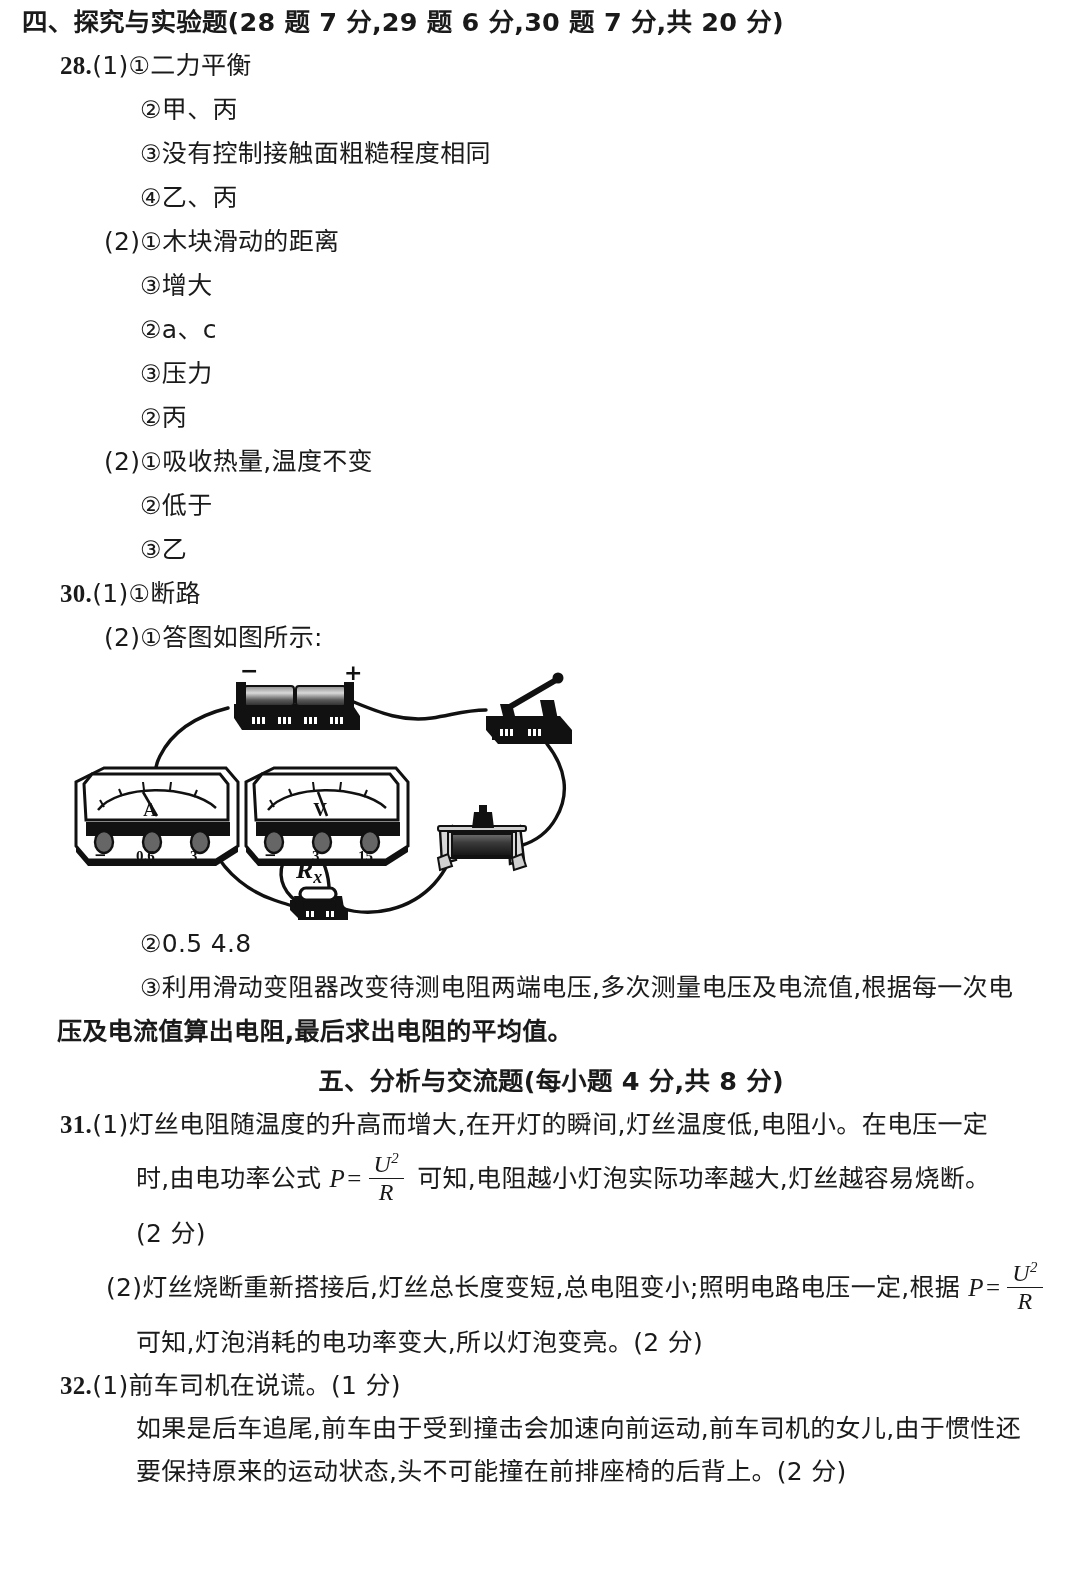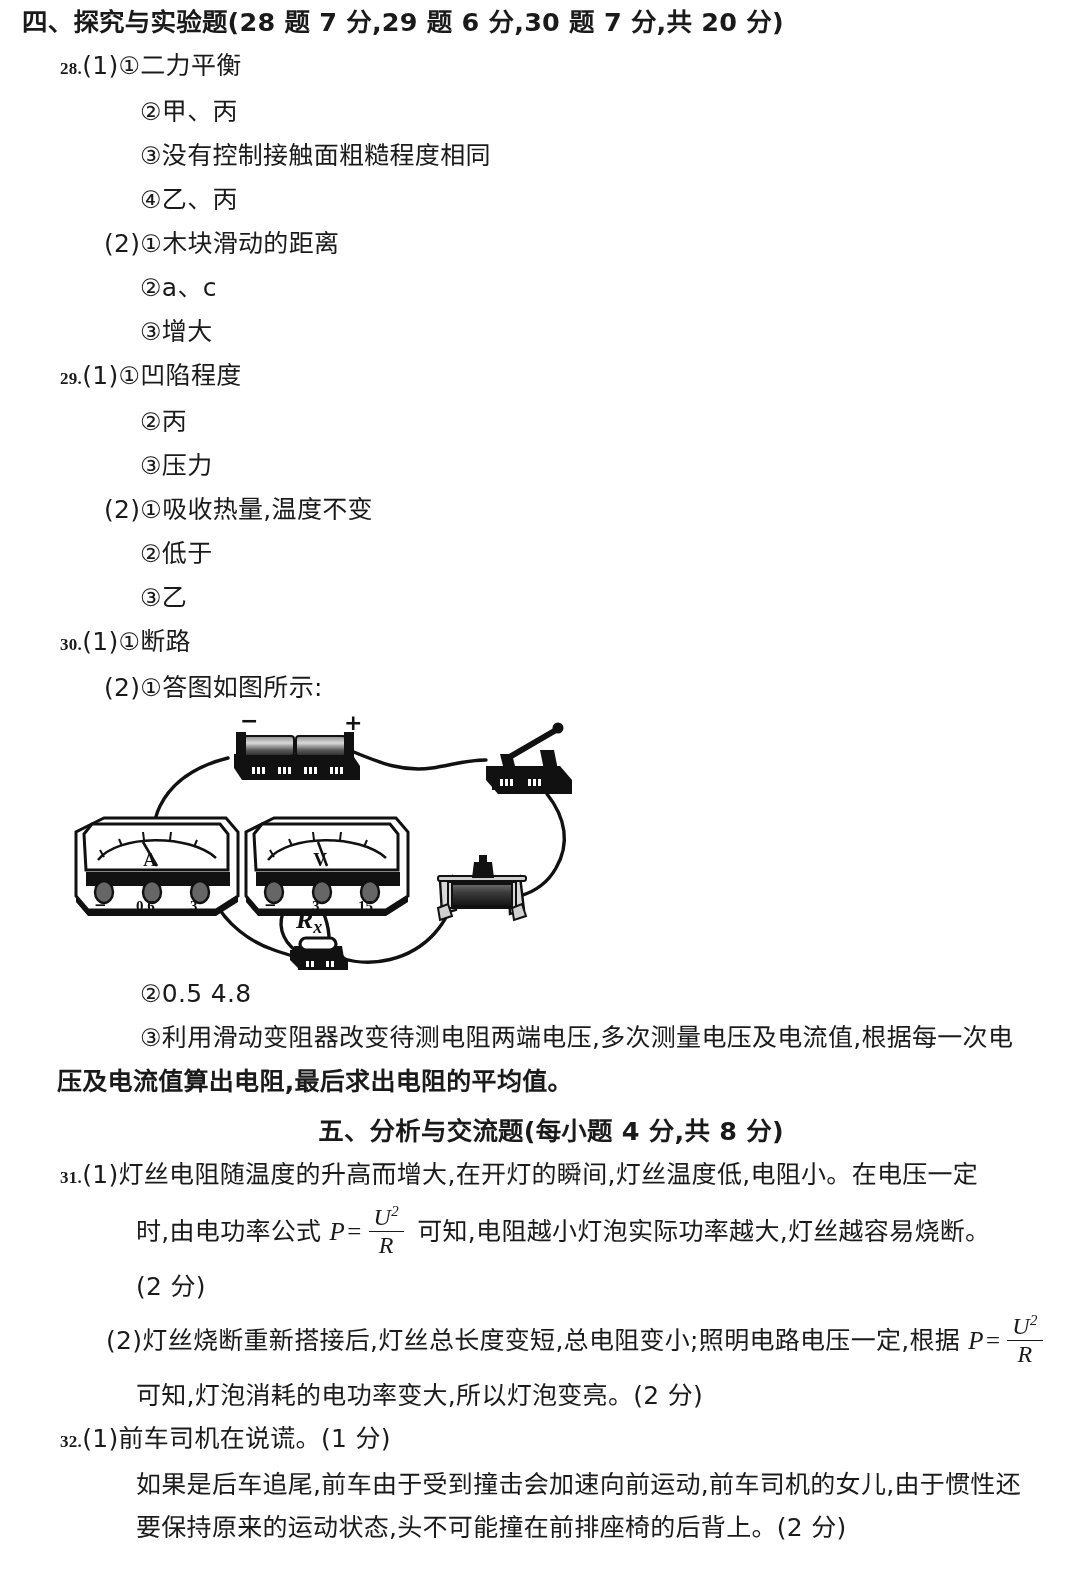--- a/index.html
+++ b/index.html
@@ -39,21 +39,21 @@
     font-weight: bold;
     line-height: 44px;
     margin-left: 22px;
     letter-spacing: 0.2px;
   }
 
   
   .qnum {
     font-weight: bold;
     font-family: "Liberation Serif", "DejaVu Serif", serif;
-    font-size: 17px;
+    font-size: 25px;
   }
 
   
   .i-q    { margin-left: 60px; }   
   .i-p    { margin-left: 104px; }  
   .i-c    { margin-left: 140px; }  
   .i-wrap { margin-left: 57px; font-weight: bold; }  
   .i-31a  { margin-left: 106px; }
   .i-body { margin-left: 136px; }
 
@@ -116,34 +116,31 @@
   <div class="line i-c">
     <span class="circ">③</span><span class="cn">没有控制接触面粗糙程度相同</span>
   </div>
   <div class="line i-c">
     <span class="circ">④</span><span class="cn">乙、丙</span>
   </div>
   <div class="line i-p">
     <span>(2)</span><span class="circ">①</span><span class="cn">木块滑动的距离</span>
   </div>
   <div class="line i-c">
+    <span class="circ">③</span><span class="cn">增大</span>
+  </div>
+  <div class="line i-c">
     <span class="circ">②</span><span class="cn">a、c</span>
   </div>
-  <div class="line i-c">
-    <span class="circ">③</span><span class="cn">增大</span>
-  </div>
-
-  <div class="line i-q">
-    <span class="qnum">29.</span><span>(1)</span><span class="circ">①</span><span class="cn">凹陷程度</span>
+
+  <div class="line i-c">
+    <span class="circ">③</span><span class="cn">压力</span>
   </div>
   <div class="line i-c">
     <span class="circ">②</span><span class="cn">丙</span>
-  </div>
-  <div class="line i-c">
-    <span class="circ">③</span><span class="cn">压力</span>
   </div>
   <div class="line i-p">
     <span>(2)</span><span class="circ">①</span><span class="cn">吸收热量,温度不变</span>
   </div>
   <div class="line i-c">
     <span class="circ">②</span><span class="cn">低于</span>
   </div>
   <div class="line i-c">
     <span class="circ">③</span><span class="cn">乙</span>
   </div>

